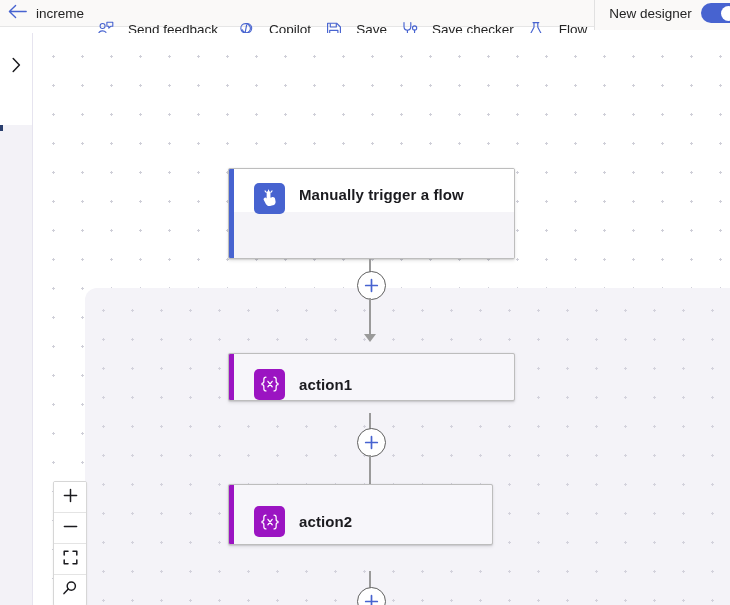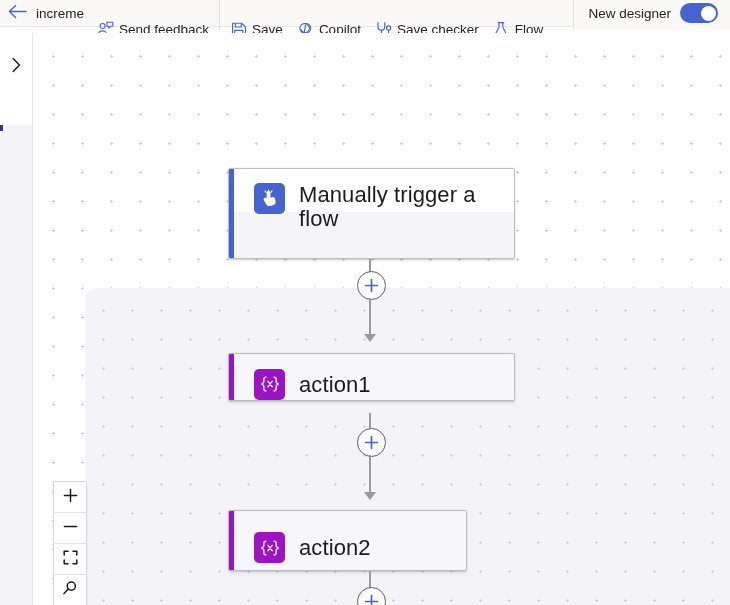--- a/index.html
+++ b/index.html
@@ -12,21 +12,21 @@
   .app{position:relative;width:730px;height:605px;overflow:hidden;}
 
   
   .toolbar{
     position:absolute;left:0;top:0;width:730px;height:27px;
     background:#faf9f8;border-bottom:1px solid #e6e6e6;
     display:flex;align-items:center;box-sizing:border-box;
   }
   .tb-sep{width:1px;height:33px;background:#e1e1e1;margin:0 3px;}
   .tb-btn{
-    display:flex;align-items:center;gap:5px;height:27px;
+    display:flex;align-items:center;gap:14px;height:27px;
     padding:0 7px;border-radius:3px;cursor:pointer;white-space:nowrap;
     font-size:13.5px;color:#242424;margin-top:32px;
   }
   .tb-ico{display:flex;align-items:center;justify-content:center;
           width:17px;height:17px;flex:none;color:#4763d0;}
   .tb-ico svg{display:block;}
   .back-btn{
     width:34px;height:30px;display:flex;align-items:center;justify-content:center;
     cursor:pointer;color:#4763d0;flex:none;
   }
@@ -88,34 +88,34 @@
   .node .accent{position:absolute;left:0;top:0;bottom:0;width:5px;}
   .node-body{
     position:absolute;left:5px;right:0;top:0;bottom:0;
     display:flex;align-items:flex-start;padding:16px 10px 0 20px;box-sizing:border-box;
   }
   .node-ico{
     width:31px;height:31px;border-radius:5px;flex:none;
     display:flex;align-items:center;justify-content:center;color:#fff;
   }
   .node-title{
-    margin-left:14px;font-size:22px;line-height:29px;color:#1b1b1f;
-    font-weight:400;letter-spacing:.1px;
+    margin-left:14px;font-size:15px;line-height:29px;color:#1b1b1f;
+    font-weight:700;letter-spacing:.1px;
   }
 
   
   #node-trigger{left:195px;top:135px;width:287px;height:91px;}
   #node-trigger .tone-top{position:absolute;left:5px;right:0;top:0;height:43px;background:#ffffff;}
   #node-trigger .tone-bot{position:absolute;left:5px;right:0;top:43px;bottom:0;background:#f5f4f8;}
   #node-trigger .node-body{padding-top:14px;}
   #node-trigger .node-title{line-height:24px;max-width:200px;}
 
   #node-action1{left:195px;top:320px;width:287px;height:48px;background:#f7f6fa;}
   #node-action1 .node-body{padding-top:14px;align-items:center;padding-bottom:0;}
-  #node-action2{left:195px;top:477px;width:239px;height:61px;background:#f7f6fa;}
+  #node-action2{left:195px;top:451px;width:265px;height:61px;background:#f7f6fa;}
   #node-action2 .node-body{padding-top:14px;align-items:center;}
 
   
   .conn{position:absolute;left:336px;width:2px;background:#9a9a9a;}
   .arrow-head{
     position:absolute;width:0;height:0;left:331px;
     border-left:6px solid transparent;border-right:6px solid transparent;
     border-top:8px solid #9a9a9a;
   }
   .plus-btn{
@@ -162,38 +162,38 @@
           <path d="M9.9 1.3h5.9v4.0h-2.1l-1.9 1.9V5.3H9.9z" stroke="#4763d0" stroke-width="1.1" stroke-linejoin="round"></path>
         </svg>
       </span>
       <span>Send feedback</span>
     </div>
 
     <div class="tb-sep"></div>
 
     <div class="tb-btn">
       <span class="tb-ico">
+        <svg width="17" height="17" viewBox="0 0 17 17" fill="none">
+          <path d="M5.4 3.1c2.6-1.2 5.6-.1 6.6 2.4.9 2.2-.1 4.7-2.3 5.9-2.5 1.3-5.4.2-6.4-2.2C2.3 6.9 3.2 4.2 5.4 3.1z" stroke="#4763d0" stroke-width="1.15"></path>
+          <path d="M7.9 2.6c2.6-.6 5.1 1 5.7 3.6.5 2.4-1 4.9-3.5 5.6-2.6.7-5.2-.8-5.8-3.3" stroke="#4763d0" stroke-width="1.15"></path>
+          <path d="M8.6 4.2 7.0 12.3" stroke="#4763d0" stroke-width="1.15" stroke-linecap="round"></path>
+        </svg>
+      </span>
+      <span>Copilot</span>
+    </div>
+
+    <div class="tb-btn">
+      <span class="tb-ico">
         <svg width="16" height="16" viewBox="0 0 16 16" fill="none">
           <path d="M1.6 2.2h9.0l3.8 3.8v8.0H1.6z" stroke="#4763d0" stroke-width="1.15" stroke-linejoin="round"></path>
           <path d="M4.3 2.4v3.6h6.0V2.4" stroke="#4763d0" stroke-width="1.15" stroke-linejoin="round"></path>
           <path d="M3.7 13.8v-4.5h8.2v4.5" stroke="#4763d0" stroke-width="1.15" stroke-linejoin="round"></path>
         </svg>
       </span>
       <span>Save</span>
-    </div>
-
-    <div class="tb-btn">
-      <span class="tb-ico">
-        <svg width="17" height="17" viewBox="0 0 17 17" fill="none">
-          <path d="M5.4 3.1c2.6-1.2 5.6-.1 6.6 2.4.9 2.2-.1 4.7-2.3 5.9-2.5 1.3-5.4.2-6.4-2.2C2.3 6.9 3.2 4.2 5.4 3.1z" stroke="#4763d0" stroke-width="1.15"></path>
-          <path d="M7.9 2.6c2.6-.6 5.1 1 5.7 3.6.5 2.4-1 4.9-3.5 5.6-2.6.7-5.2-.8-5.8-3.3" stroke="#4763d0" stroke-width="1.15"></path>
-          <path d="M8.6 4.2 7.0 12.3" stroke="#4763d0" stroke-width="1.15" stroke-linecap="round"></path>
-        </svg>
-      </span>
-      <span>Copilot</span>
     </div>
 
     <div class="tb-btn">
       <span class="tb-ico">
         <svg width="17" height="17" viewBox="0 0 17 17" fill="none">
           <path d="M3.0 1.6v4.0c0 2.1 1.5 3.6 3.4 3.6s3.4-1.5 3.4-3.6v-4.0" stroke="#4763d0" stroke-width="1.15" stroke-linecap="round"></path>
           <path d="M6.4 9.3v2.0c0 2.0 1.6 3.5 3.6 3.5s3.6-1.5 3.6-3.5V9.0" stroke="#4763d0" stroke-width="1.15" stroke-linecap="round"></path>
           <circle cx="13.6" cy="6.9" r="2.1" stroke="#4763d0" stroke-width="1.15"></circle>
         </svg>
       </span>

